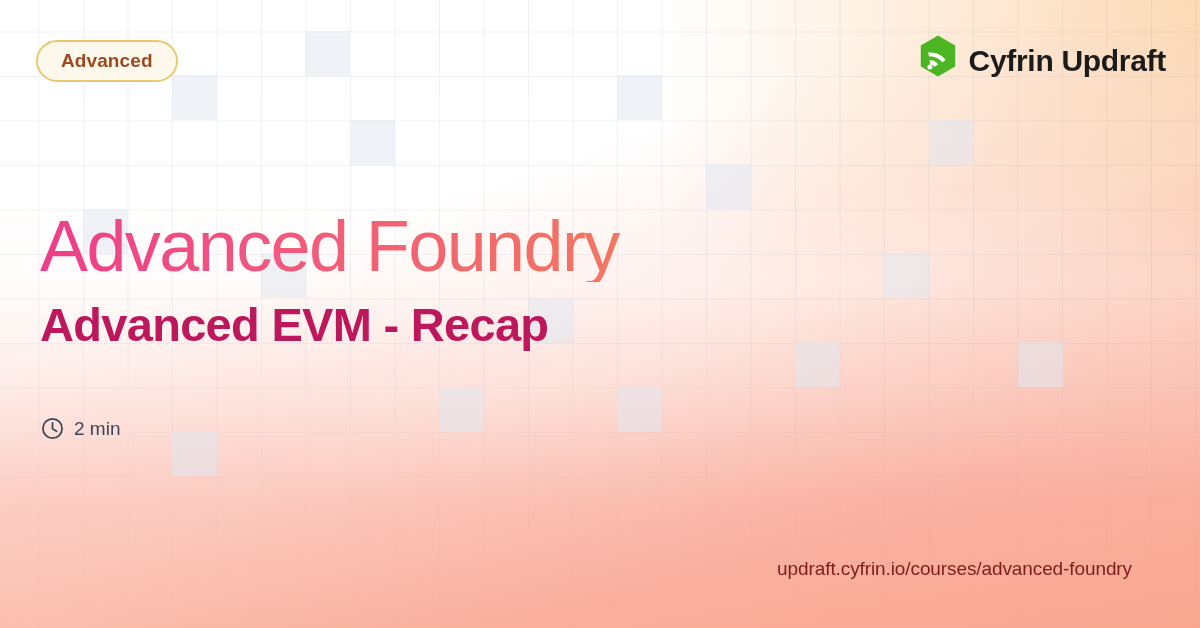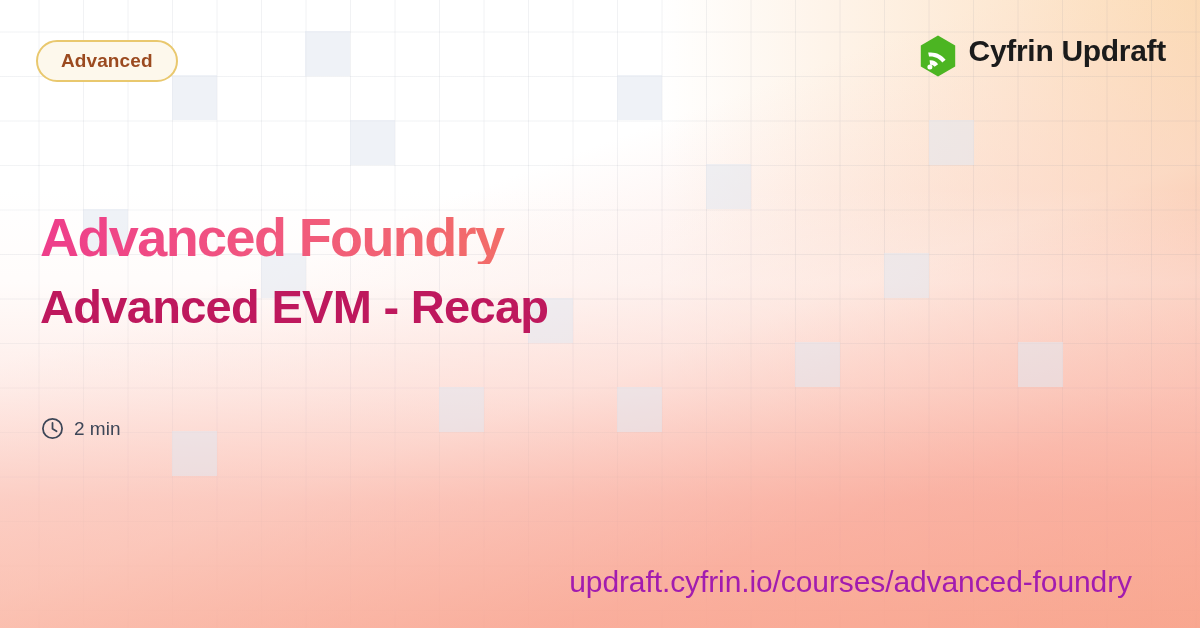--- a/index.html
+++ b/index.html
@@ -100,21 +100,21 @@
     letter-spacing: 0.1px;
     white-space: nowrap;
   }
 
   
   .brand {
     position: absolute;
     right: 34px;
     top: 34px;
     display: flex;
-    align-items: flex-start;
+    align-items: flex-end;
     gap: 9px;
   }
   .brand-mark {
     width: 44px;
     height: 44px;
     display: block;
     flex: 0 0 auto;
   }
   .brand-name {
     font-size: 30px;
@@ -126,23 +126,23 @@
 
   
   .hero {
     position: absolute;
     left: 40px;
     top: 210px;
     width: 1030px;
   }
 
   .hero-title {
-    font-size: 54px;
+    font-size: 72px;
     line-height: 1.0;
-    font-weight: 700;
+    font-weight: 400;
     letter-spacing: -1.6px;
     background-image: linear-gradient(94deg, #ee3d8b 0%, #f1577f 22%, #f26a6b 42%, #f4795f 60%, #f68d51 80%, #f89a3f 100%);
     -webkit-background-clip: text;
             background-clip: text;
     color: transparent;
     -webkit-text-fill-color: transparent;
     white-space: nowrap;
   }
 
   .hero-subtitle {
@@ -177,24 +177,24 @@
     width: 25px;
     height: 25px;
     display: block;
     flex: 0 0 auto;
   }
 
   
   .url {
     position: absolute;
     right: 68px;
-    bottom: 29px;
-    font-size: 30px;
+    bottom: 48px;
+    font-size: 19px;
     font-weight: 400;
-    color: #a21caf;
+    color: #7f1d1d;
     letter-spacing: -0.1px;
     white-space: nowrap;
   }
 </style>
 </head>
 <body>
 
 <div class="card">
 
   <div class="bg-gradient"></div>

